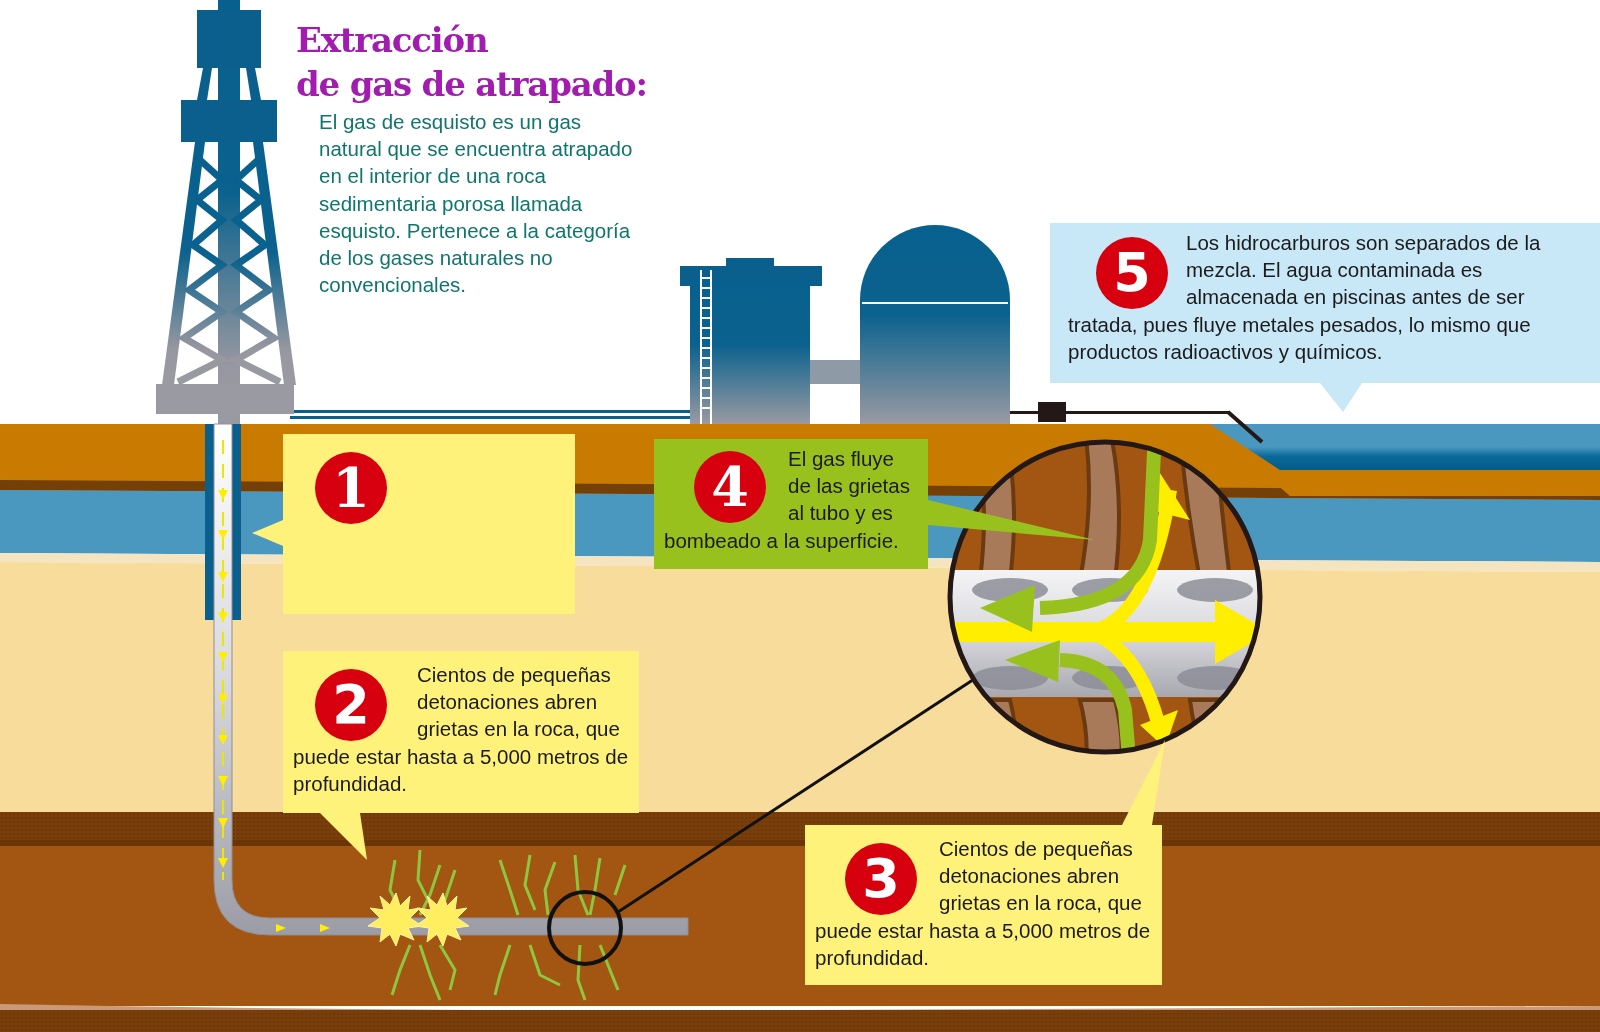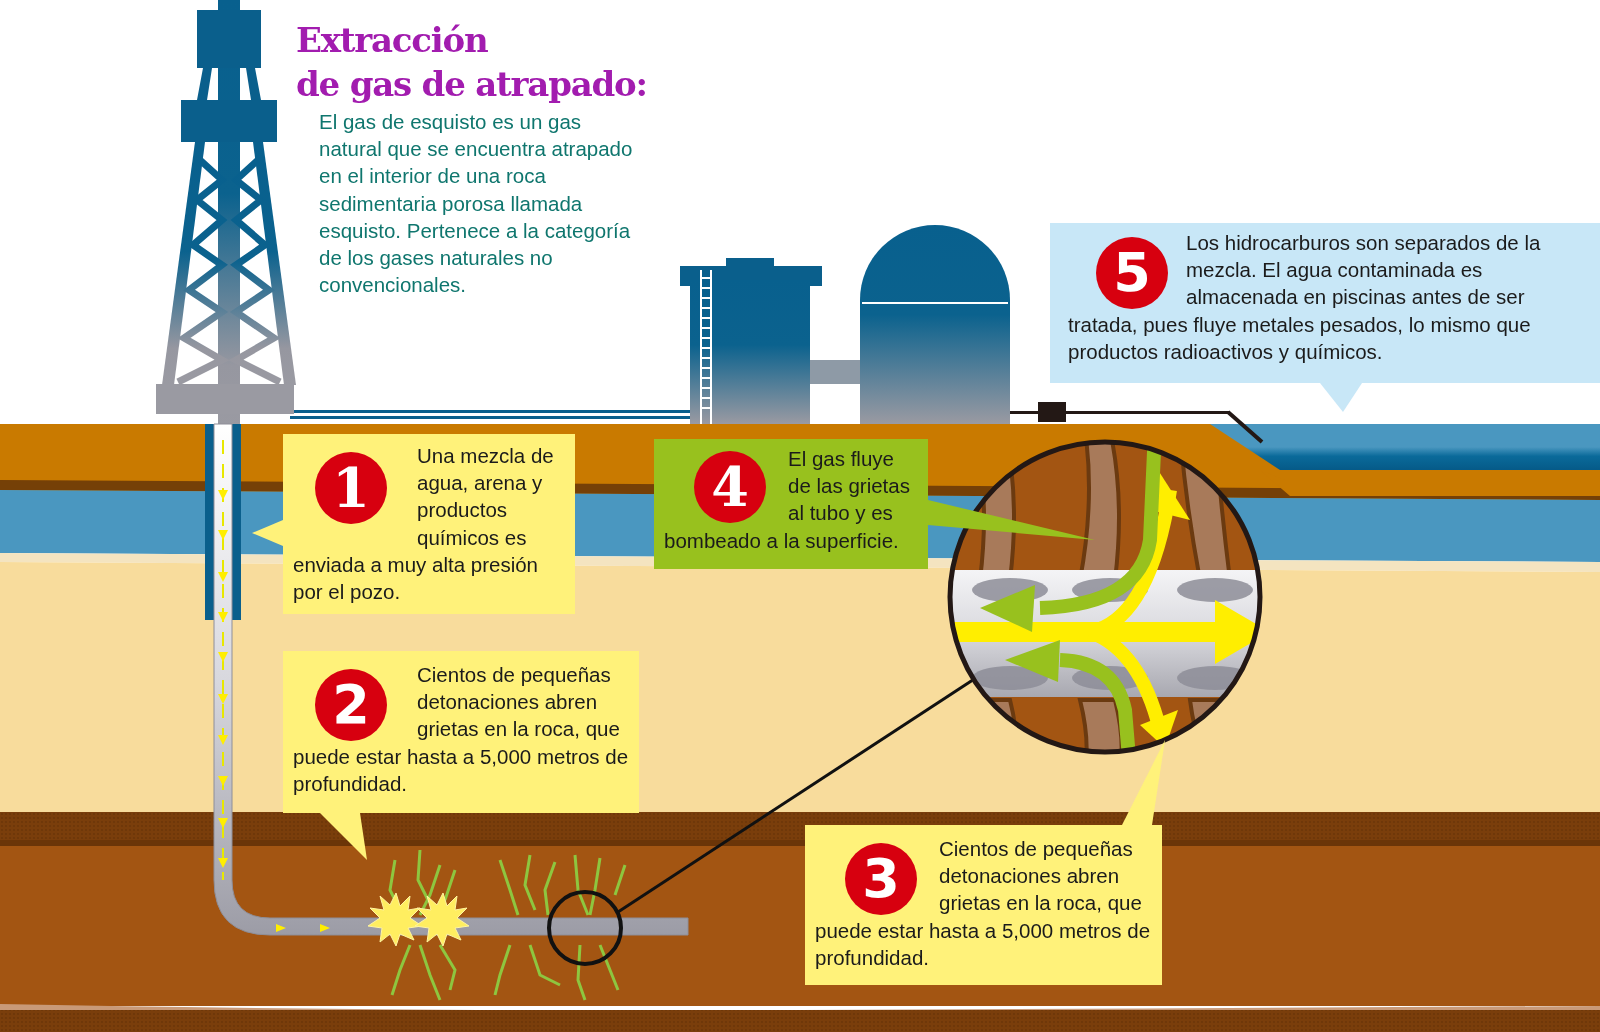--- a/index.html
+++ b/index.html
@@ -215,21 +215,20 @@
 </svg>
 
 <div class="title">
   <div>Extracción</div>
   <div>de gas de atrapado:</div>
 </div>
 <div class="intro">El gas de esquisto es un gas natural que se encuentra atrapado en el interior de una roca sedimentaria porosa llamada esquisto. Pertenece a la categoría de los gases naturales no convencionales.</div>
 
 <div class="callout c1">
   <div class="badge">1</div>
-  <span>Una mezcla de agua, arena y productos químicos es enviada a muy alta presión por el pozo.</span>
 </div>
 
 <div class="callout c2">
   <div class="badge sans">2</div>
   <span>Cientos de pequeñas detonaciones abren grietas en la roca, que puede estar hasta a 5,000 metros de profundidad.</span>
 </div>
 
 <div class="callout c3">
   <div class="badge sans">3</div>
   <span>Cientos de pequeñas detonaciones abren grietas en la roca, que puede estar hasta a 5,000 metros de profundidad.</span>

